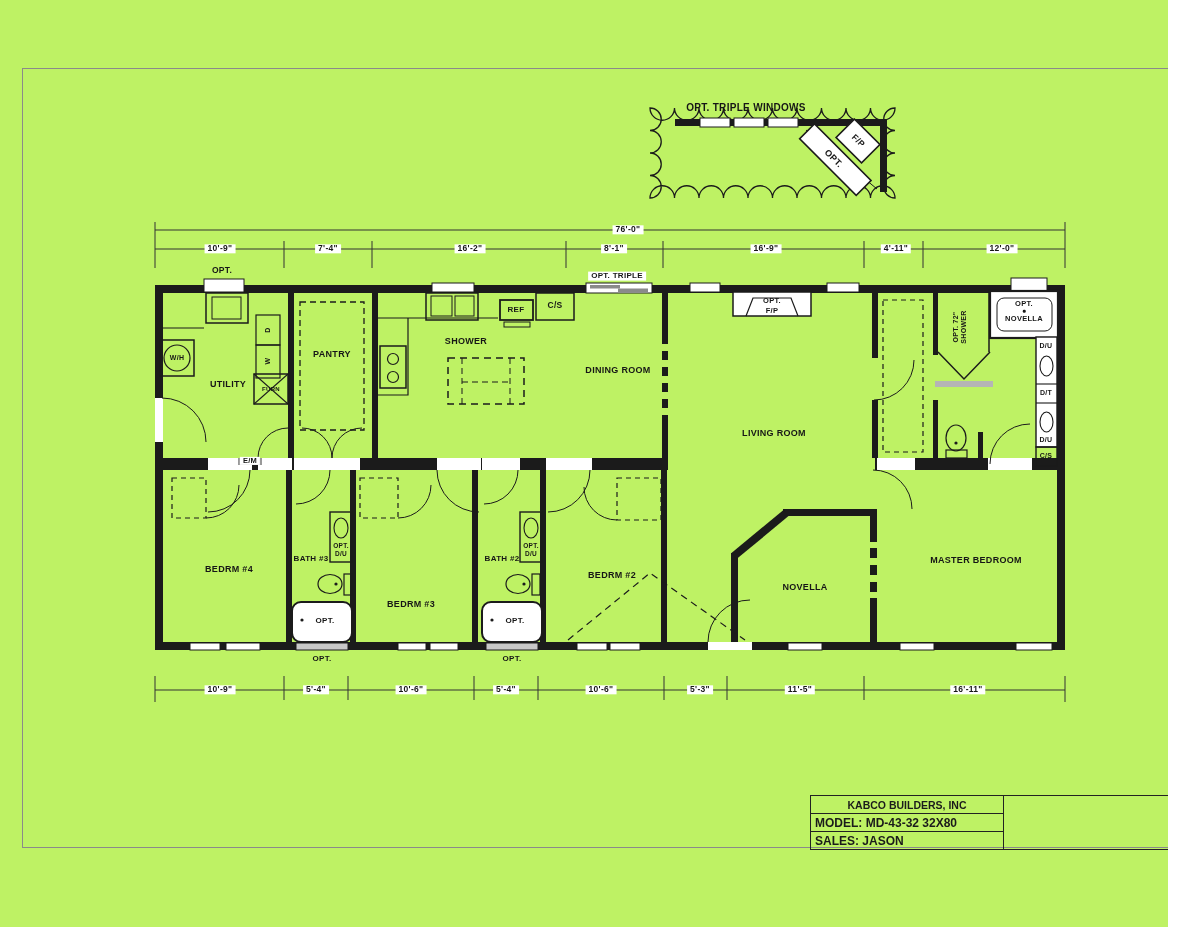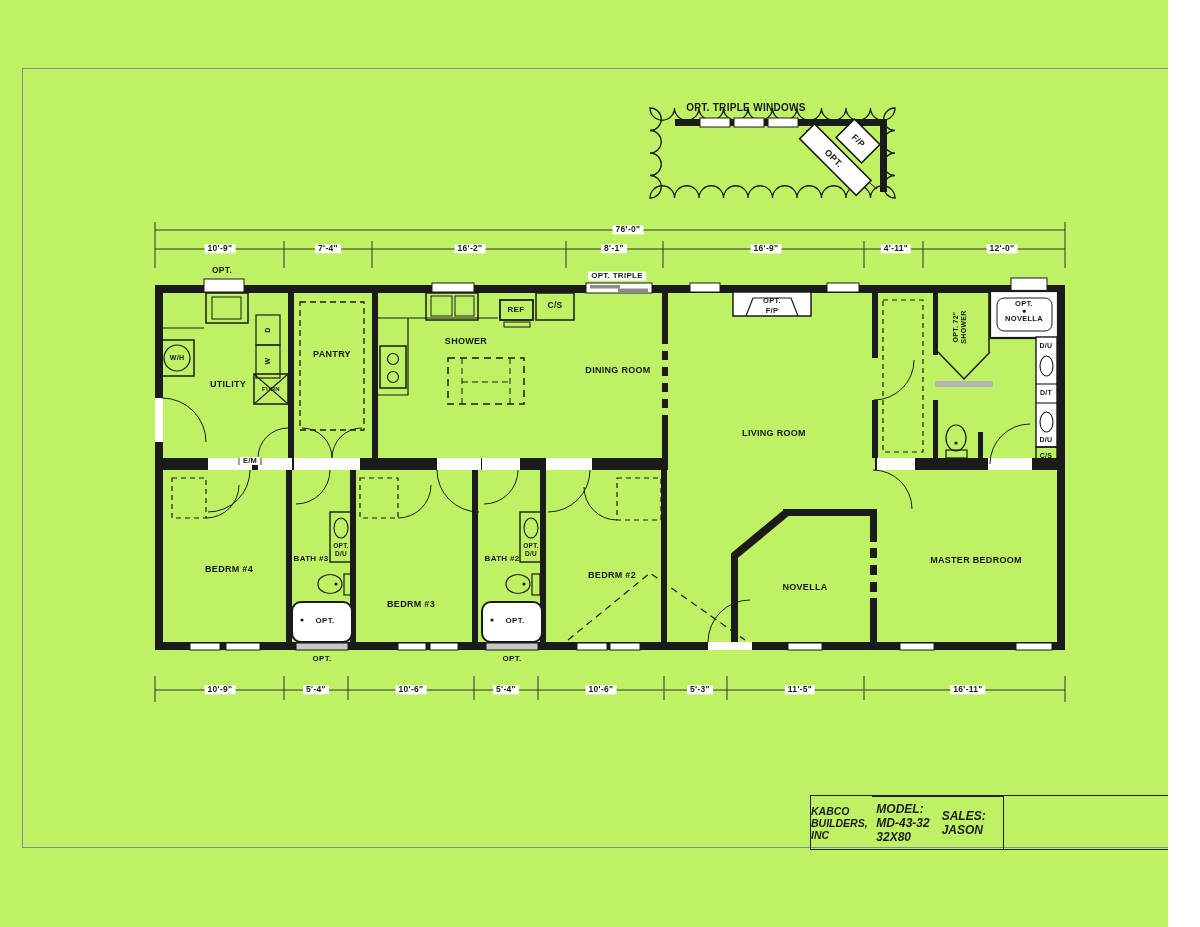--- a/index.html
+++ b/index.html
@@ -13,21 +13,21 @@
   .bg{background:#fff;padding:0 3px;}
   .r45{transform:translate(-50%,-50%) rotate(45deg);}
   .r90{transform:translate(-50%,-50%) rotate(-90deg);}
   .s10{font-size:10px;} .s9{font-size:9px;} .s85{font-size:8.5px;} .s8{font-size:8px;}
   .s75{font-size:7.5px;} .s7{font-size:7px;} .s65{font-size:6.5px;} .s6{font-size:6px;}
   .dot{position:absolute;width:2.5px;height:2.5px;background:#161616;border-radius:50%;
        transform:translate(-50%,-50%);}
   
   #titleblock{position:absolute;left:810px;top:795px;width:370px;height:53px;
               border:1.3px solid #222;display:flex;font-weight:bold;}
-  .tb-col-l{width:192px;border-right:1.2px solid #222;display:flex;flex-direction:row;font-style:italic;}
+  .tb-col-l{width:192px;border-right:1.2px solid #222;display:flex;flex-direction:column;}
   .tb-col-r{flex:1;display:flex;flex-direction:column;}
   .tb-row{border-top:1.1px solid #222;flex:1;display:flex;align-items:center;}
   .tb-row:first-child{border-top:none;}
   .tb-company{justify-content:center;font-size:10.5px;}
   .tb-small{font-size:12px;padding-left:4px;}
   .tb-big{font-size:10.5px;padding-left:5px;}
   .tb-split{justify-content:space-between;padding-right:4px;}
 </style>
 </head>
 <body>

